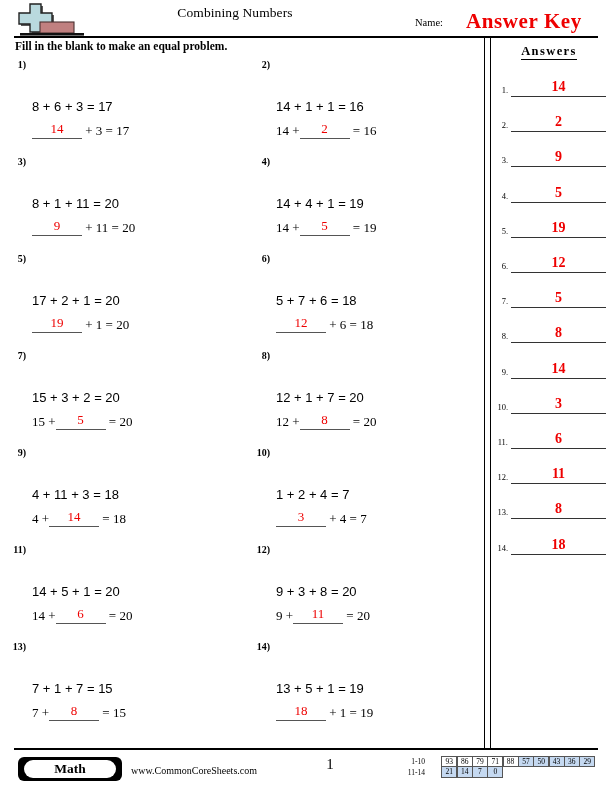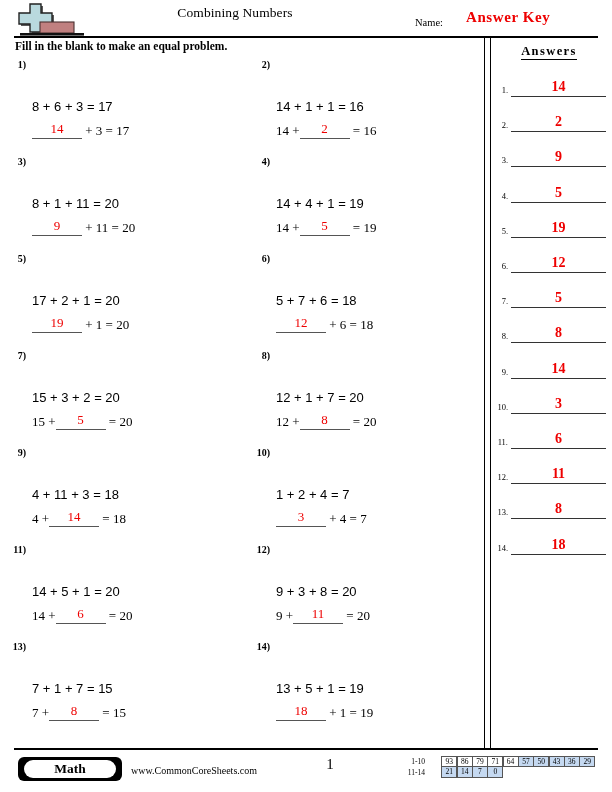--- a/index.html
+++ b/index.html
@@ -39,21 +39,21 @@
   }
   #name-label {
     position: absolute;
     left: 415px; top: 17px;
     font-size: 10.5px;
     font-family: Liberation Serif, serif;
   }
   #answer-key-text {
     position: absolute;
     left: 466px; top: 9px;
-    font-size: 15px;
+    font-size: 21px;
     font-weight: bold;
     color: #ee0000;
     font-family: "Liberation Serif", serif;
     letter-spacing: .6px;
   }
   #header-rule {
     position: absolute;
     left: 14px; top: 36px;
     width: 584px; height: 0;
     border-top: 2px solid #000;
@@ -522,21 +522,21 @@
 
 <div id="page-number">1</div>
 
 <div id="grade-table">
     <div class="grade-row">
       <div class="grade-label">1-10</div>
       <div class="grade-cell">93</div>
       <div class="grade-cell">86</div>
       <div class="grade-cell">79</div>
       <div class="grade-cell">71</div>
-      <div class="grade-cell">64</div>
+      <div class="grade-cell">88</div>
       <div class="grade-cell shaded">57</div>
       <div class="grade-cell shaded">50</div>
       <div class="grade-cell shaded">43</div>
       <div class="grade-cell shaded">36</div>
       <div class="grade-cell shaded">29</div>
     </div>
     <div class="grade-row second">
       <div class="grade-label">11-14</div>
       <div class="grade-cell shaded">21</div>
       <div class="grade-cell shaded">14</div>

